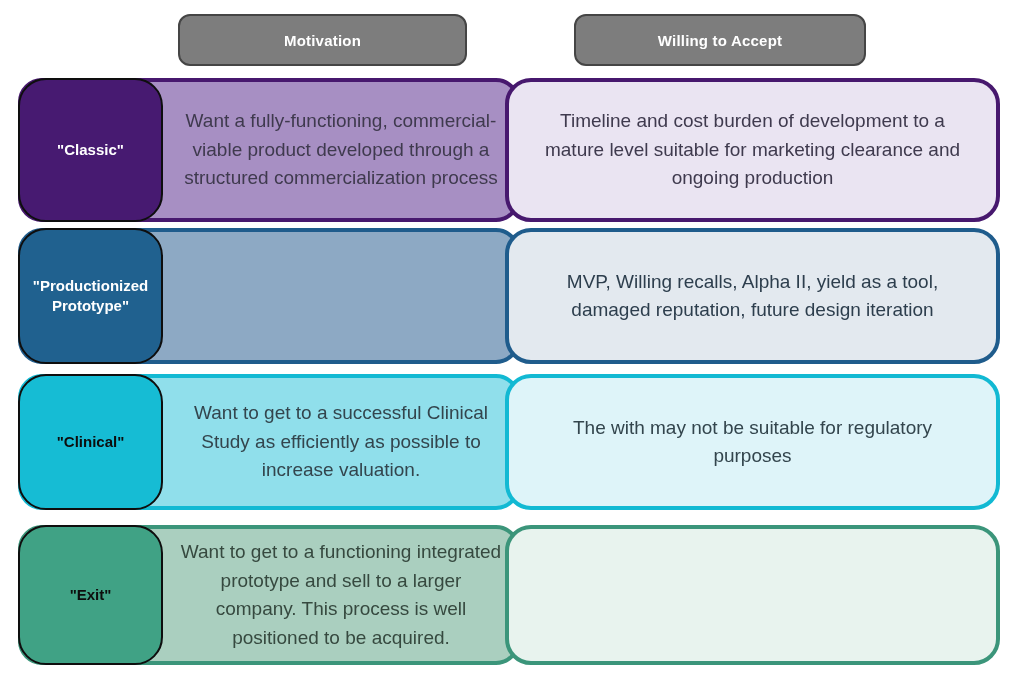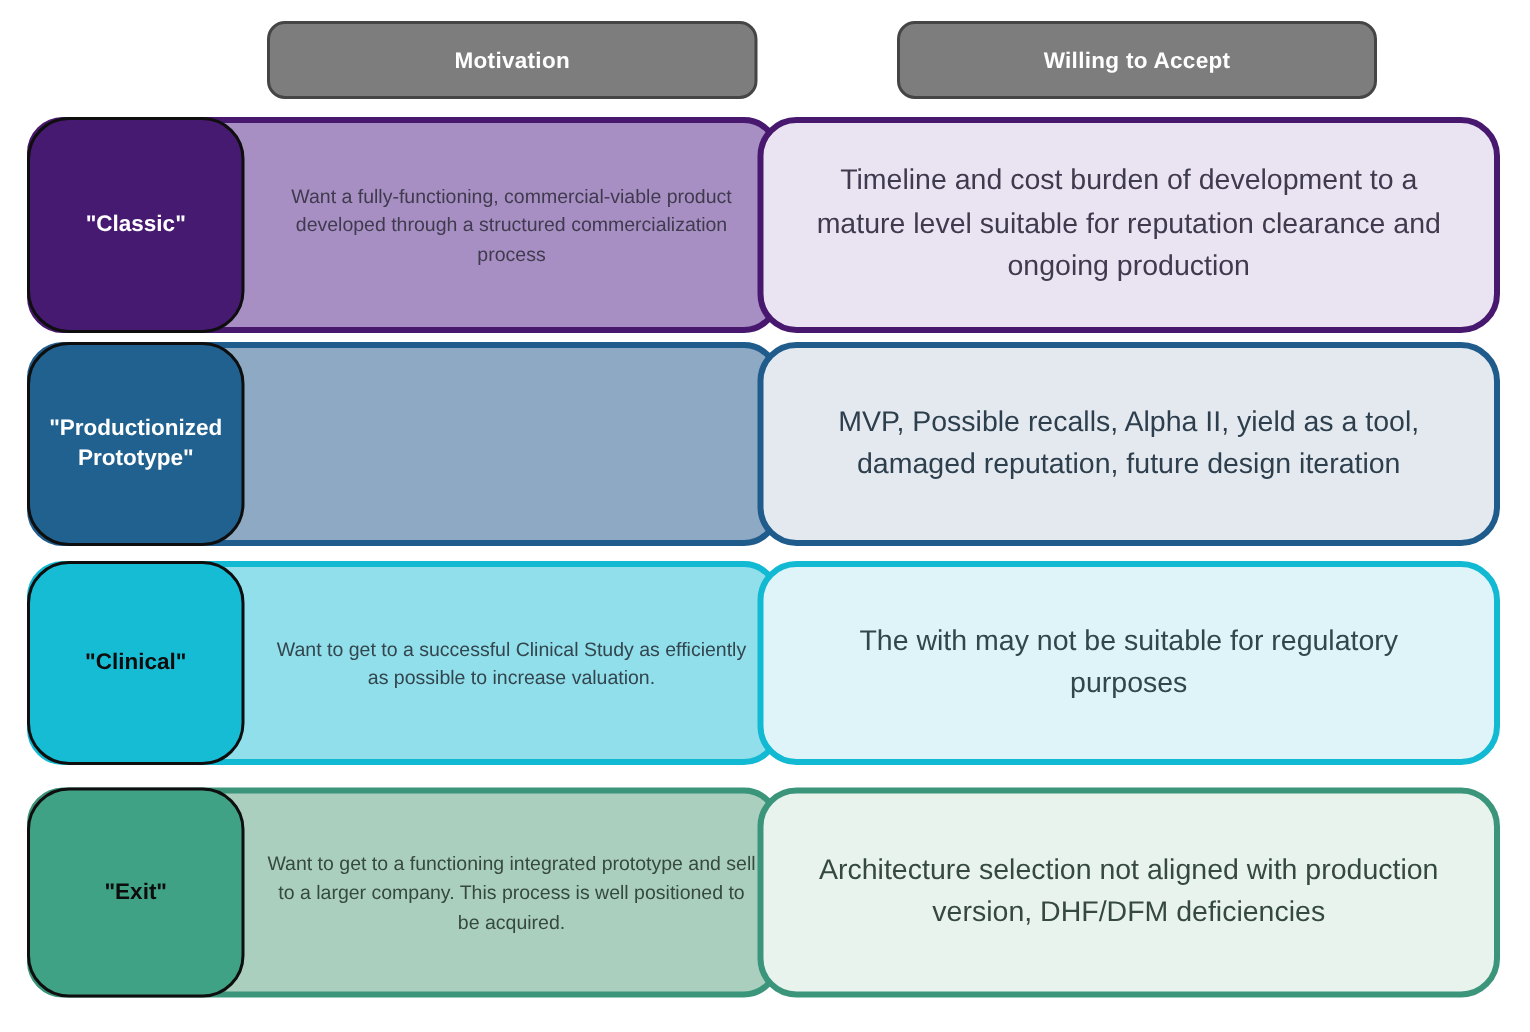--- a/index.html
+++ b/index.html
@@ -20,22 +20,22 @@
     position: absolute;
     top: 14px; height: 52px;
     background: var(--pill-bg, #7d7d7d);
     border: 2px solid #454545;
     border-radius: 12px;
     display: flex; align-items: center; justify-content: center;
     color: #ffffff;
     font-size: 15px; font-weight: bold;
     letter-spacing: 0.2px;
   }
-  #pill-motivation { left: 178px; width: 327px; }
-  #pill-accept     { left: 598px; width: 320px; }
+  #pill-motivation { left: 178px; width: 289px; }
+  #pill-accept     { left: 574px; width: 292px; }
 
   
   .row {
     position: absolute;
     left: 18px; width: 982px;
   }
   #row-0 { top: 78px;  height: 144px; }
   #row-1 { top: 228px; height: 136px; }
   #row-2 { top: 374px; height: 136px; }
   #row-3 { top: 525px; height: 140px; }
@@ -70,21 +70,21 @@
     line-height: 1.35;
     padding: 0 8px;
   }
   .motivation-text {
     position: absolute;
     left: 152px; top: 0; bottom: 0;
     width: 342px;
     display: flex; align-items: center; 
     text-align: center;
     color: var(--text-color);
-    font-size: 13px;
+    font-size: 19px;
     line-height: 1.5;
     padding: 0 8px;
   }
   .accept-text {
     position: absolute;
     left: 487px; top: 0; bottom: 0;
     width: 495px;
     display: flex; align-items: center; justify-content: center;
     text-align: center;
     color: var(--text-color);
@@ -108,32 +108,32 @@
   <div class="row" id="row-0" style="--label-bg: #471a71; --label-color: #ffffff; --border: #47186e; --motivation-bg: #a78fc3; --accept-bg: #eae4f2; --text-color: #3f3a4e;">
     <div class="panel-motivation"></div>
     <div class="panel-accept"></div>
     <div class="label-box">
       <span>"Classic"</span>
     </div>
     <div class="motivation-text">
       <span>Want a fully-functioning, commercial-viable product developed through a structured commercialization process</span>
     </div>
     <div class="accept-text">
-      <span>Timeline and cost burden of development to a mature level suitable for reputation clearance and ongoing production</span>
+      <span>Timeline and cost burden of development to a mature level suitable for marketing clearance and ongoing production</span>
     </div>
   </div>
 
   <div class="row" id="row-1" style="--label-bg: #20618f; --label-color: #ffffff; --border: #1f5c8c; --motivation-bg: #8da9c4; --accept-bg: #e3e9ef; --text-color: #2d3e4d;">
     <div class="panel-motivation"></div>
     <div class="panel-accept"></div>
     <div class="label-box">
       <span>"Productionized Prototype"</span>
     </div>
     <div class="accept-text">
-      <span>MVP, Possible recalls, Alpha II, yield as a tool, damaged reputation, future design iteration</span>
+      <span>MVP, Willing recalls, Alpha II, yield as a tool, damaged reputation, future design iteration</span>
     </div>
   </div>
 
   <div class="row" id="row-2" style="--label-bg: #16bcd4; --label-color: #0d0d0d; --border: #12b9d3; --motivation-bg: #90dfeb; --accept-bg: #def4f9; --text-color: #33454d;">
     <div class="panel-motivation"></div>
     <div class="panel-accept"></div>
     <div class="label-box">
       <span>"Clinical"</span>
     </div>
     <div class="motivation-text">
@@ -146,18 +146,15 @@
 
   <div class="row" id="row-3" style="--label-bg: #40a285; --label-color: #0d0d0d; --border: #3b957a; --motivation-bg: #aacfbf; --accept-bg: #e8f3ee; --text-color: #36493f;">
     <div class="panel-motivation"></div>
     <div class="panel-accept"></div>
     <div class="label-box">
       <span>"Exit"</span>
     </div>
     <div class="motivation-text">
       <span>Want to get to a functioning integrated prototype and sell to a larger company. This process is well positioned to be acquired.</span>
     </div>
-    <div class="accept-text">
-      <span>Architecture selection not aligned with production version, DHF/DFM deficiencies</span>
-    </div>
   </div>
 
 </div>
 
 </body></html>

